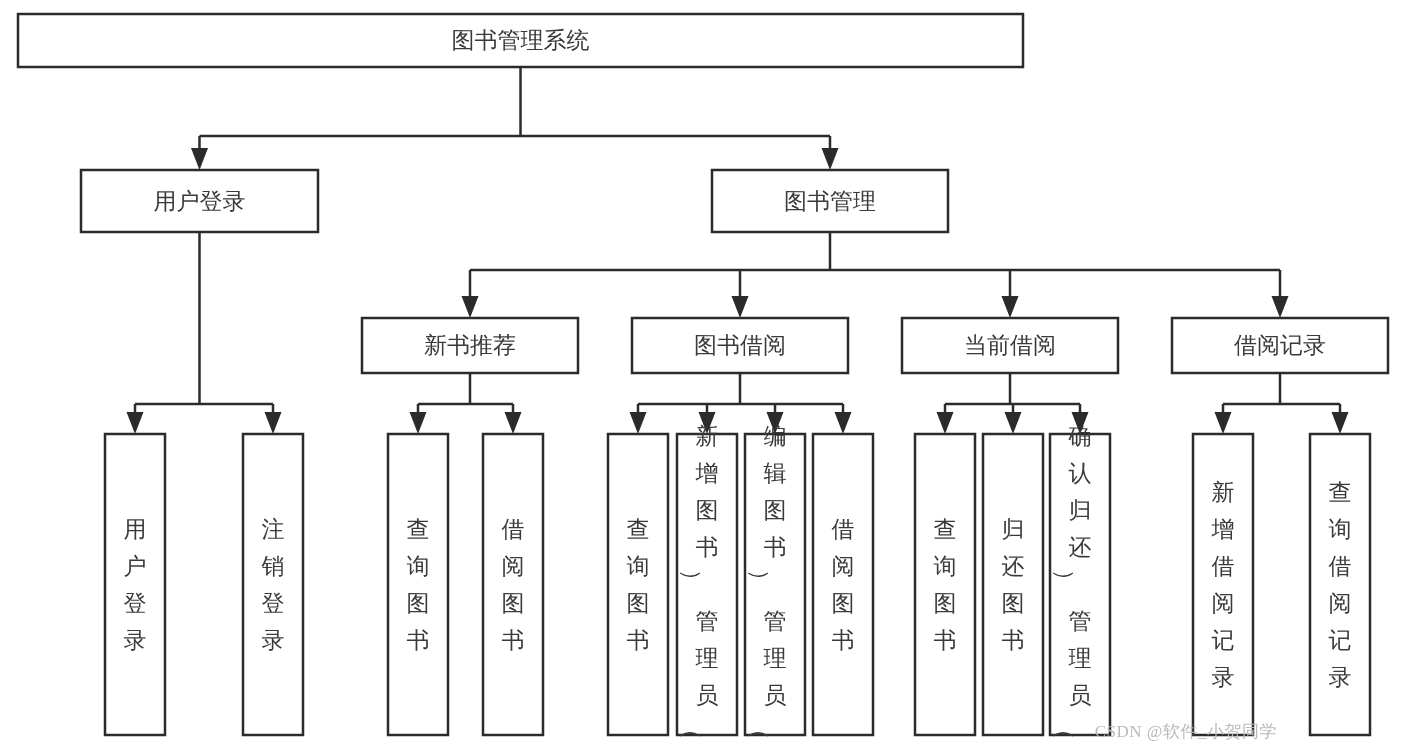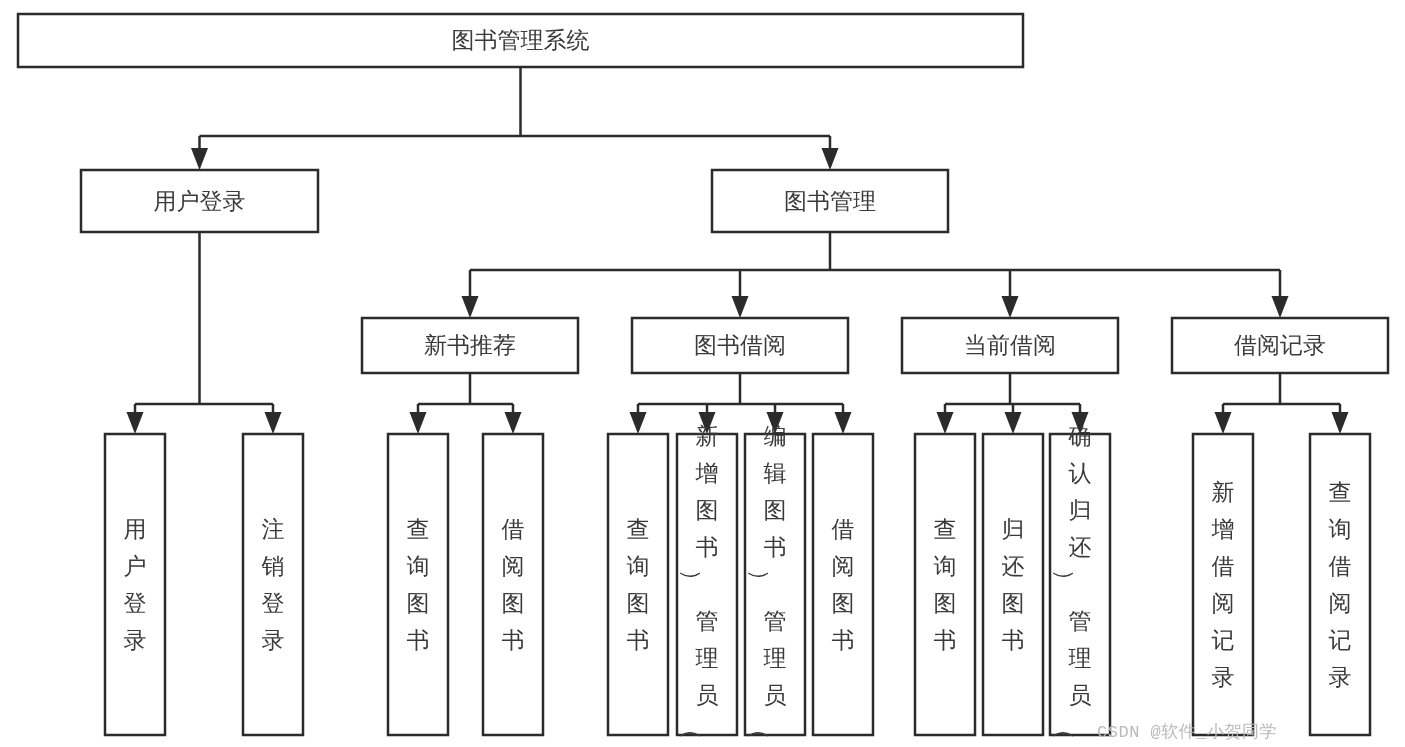--- a/index.html
+++ b/index.html
@@ -50,21 +50,21 @@
     fill: none;
   }
   .arrow-head {
     fill: #2b2b2b;
     stroke: none;
   }
   .watermark {
     position: absolute;
     right: 8px;
     bottom: 4px;
-    font-family: Liberation Mono, monospace;
+    font-family: Liberation Serif, serif;
     font-size: 17px;
     color: #b9b9b9;
     white-space: nowrap;
     letter-spacing: 0.5px;
   }
 </style>
 </head>
 <body>
 
 <div id="diagram-root">

